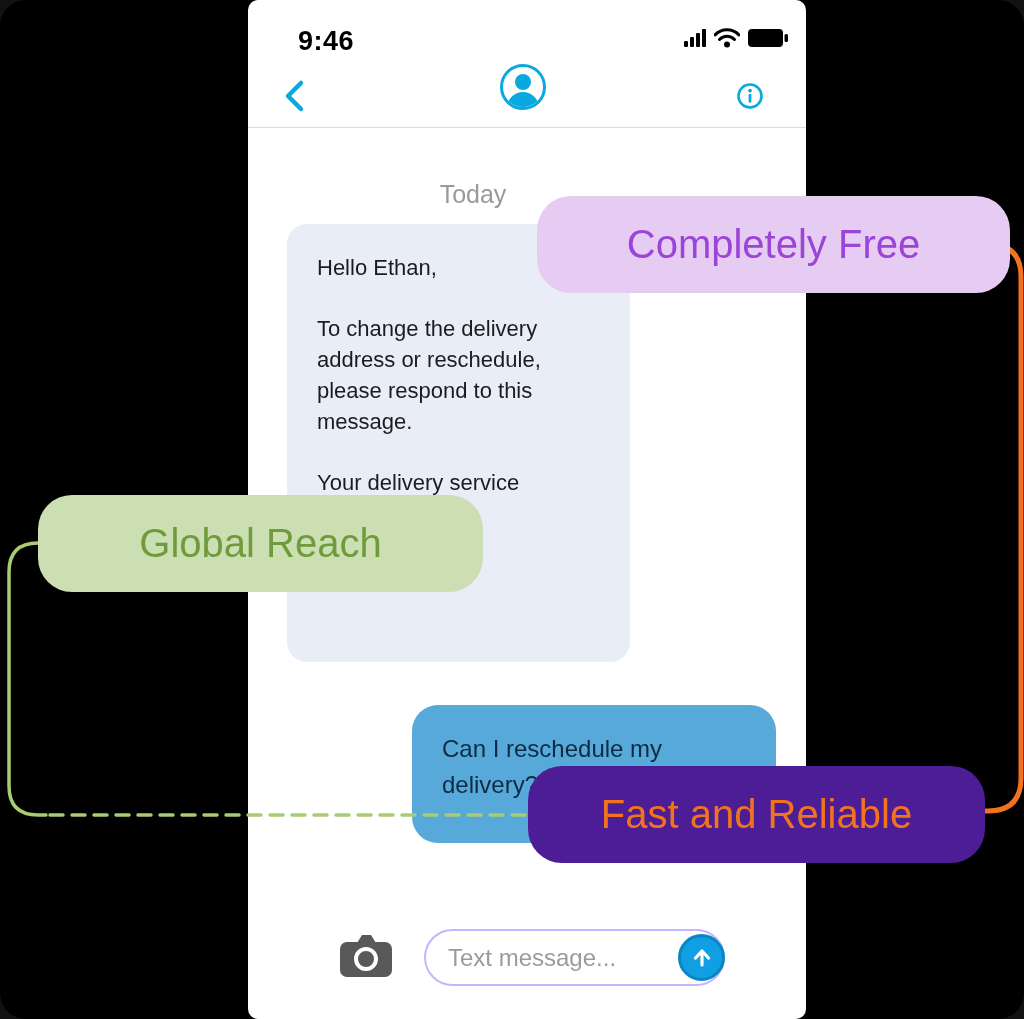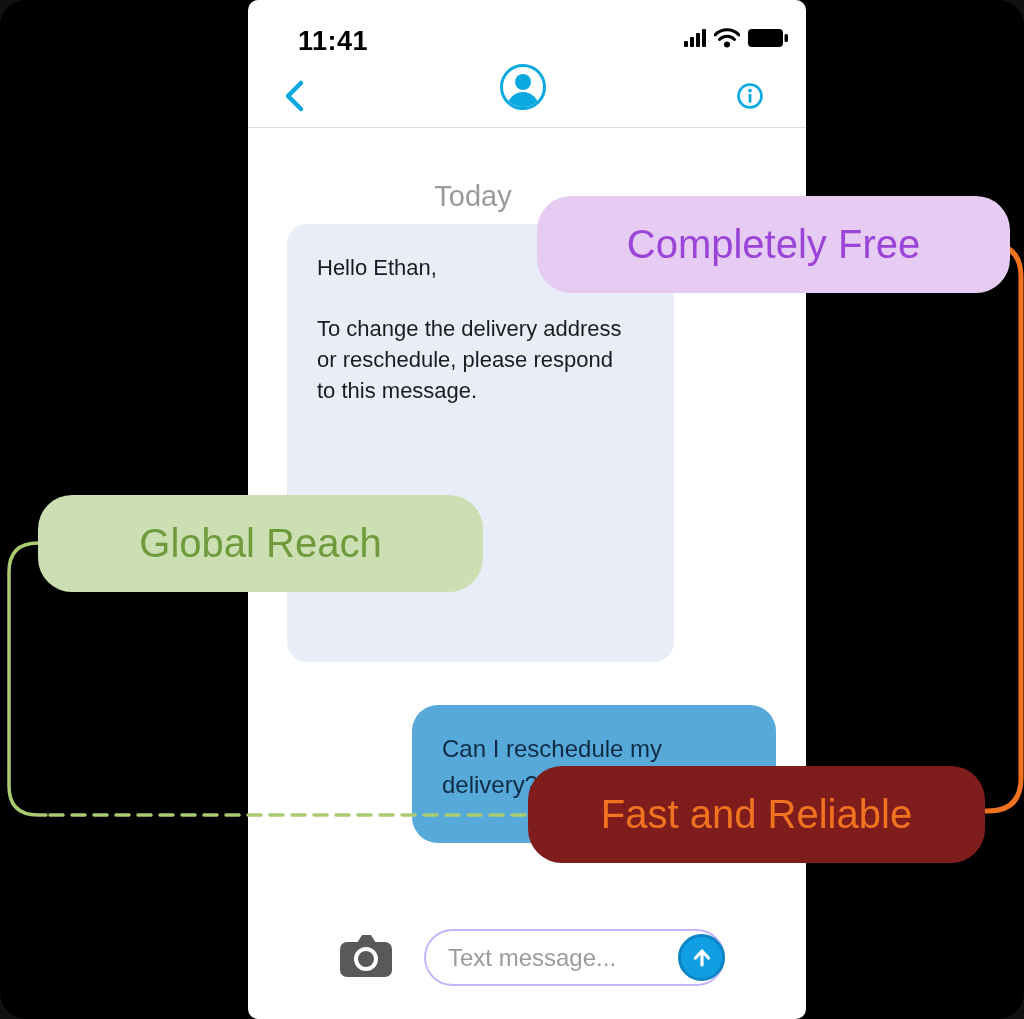--- a/index.html
+++ b/index.html
@@ -22,24 +22,24 @@
   .back-btn { position:absolute; left:34px; top:78px; width:26px; height:36px; cursor:pointer; }
   .avatar {
     position:absolute; left:252px; top:64px; width:46px; height:46px;
     border:3px solid #09a9e0; border-radius:50%; background:#fff; overflow:hidden; cursor:pointer;
   }
   .avatar .head { width:16px; height:16px; background:#09a9e0; border-radius:50%; margin:7px auto 0; }
   .avatar .shoulders { width:32px; height:20px; background:#09a9e0; border-radius:16px 16px 0 0; margin:2px auto 0; }
   .info-btn { position:absolute; left:488px; top:82px; width:28px; height:28px; cursor:pointer; }
   .nav-divider { position:absolute; left:0; top:127px; width:100%; height:1px; background:#dcdcdc; }
 
-  .today { position:absolute; top:180px; left:0; width:450px; text-align:center; color:#9a9a9a; font-size:29px; }
+  .today { position:absolute; top:180px; left:0; width:450px; text-align:center; color:#9a9a9a; font-size:25px; }
 
   .bubble-in {
-    position:absolute; left:39px; top:224px; width:387px; min-height:438px;
+    position:absolute; left:39px; top:224px; width:343px; min-height:438px;
     background:#e9edf7; border-radius:20px; padding:28px 40px 26px 30px;
     font-size:22px; line-height:31px; color:#1c1c1e;
   }
   .bubble-in p { margin-bottom:30px; }
   .bubble-in p:last-child { margin-bottom:0; }
 
   .bubble-out {
     position:absolute; left:164px; top:705px; width:364px; height:138px;
     background:#57a9d9; border-radius:26px; padding:26px 30px;
     font-size:24px; line-height:36px; color:#0e2b45;
@@ -62,30 +62,30 @@
   
   .lines { position:absolute; left:0; top:0; width:1024px; height:1019px; z-index:5; pointer-events:none; }
 
   
   .badge {
     position:absolute; z-index:10; display:flex; align-items:center; justify-content:center;
     border-radius:34px; font-size:40px; font-weight:400;
   }
   .badge-free  { left:537px; top:196px; width:473px; height:97px; background:#e6cbf3; color:#9b45d8; }
   .badge-reach { left:38px;  top:495px; width:445px; height:97px; background:#ccdfb2; color:#6f9b3c; }
-  .badge-fast  { left:528px; top:766px; width:457px; height:97px; background:#7f1d1d; color:#f2731f; }
+  .badge-fast  { left:528px; top:766px; width:457px; height:97px; background:#4c1d95; color:#f2731f; }
 </style>
 </head>
 <body>
 
 <div class="canvas">
 
   <div class="phone">
 
-    <div class="time">11:41</div>
+    <div class="time">9:46</div>
     <div class="status-icons">
       <svg width="22" height="18" viewBox="0 0 22 18">
         <rect x="0" y="12" width="4" height="6" rx="1" fill="#000"></rect>
         <rect x="6" y="8" width="4" height="10" rx="1" fill="#000"></rect>
         <rect x="12" y="4" width="4" height="14" rx="1" fill="#000"></rect>
         <rect x="18" y="0" width="4" height="18" rx="1" fill="#000"></rect>
       </svg>
       <svg width="26" height="20" viewBox="0 0 26 20">
         <path d="M1 7 A 16.5 16.5 0 0 1 25 7" fill="none" stroke="#000" stroke-width="3" stroke-linecap="round"></path>
         <path d="M5.5 11.5 A 10.5 10.5 0 0 1 20.5 11.5" fill="none" stroke="#000" stroke-width="3" stroke-linecap="round"></path>
@@ -113,20 +113,21 @@
         <rect x="12.6" y="11.8" width="2.8" height="9" rx="1.4" fill="#09a9e0"></rect>
       </svg>
     </div>
     <div class="nav-divider"></div>
 
     <div class="today">Today</div>
 
     <div class="bubble-in">
       <p>Hello Ethan,</p>
       <p>To change the delivery address or reschedule, please respond to this message.</p>
+      <p>Your delivery service</p>
     </div>
 
     <div class="bubble-out">
       <span>Can I reschedule my delivery?</span>
     </div>
 
     <div class="composer-camera">
       <svg width="56" height="48" viewBox="0 0 56 48">
         <path d="M19 11 L24 3 H33 L38 11 Z" fill="#595959"></path>
         <rect x="2" y="10" width="52" height="35" rx="7" fill="#595959"></rect>

